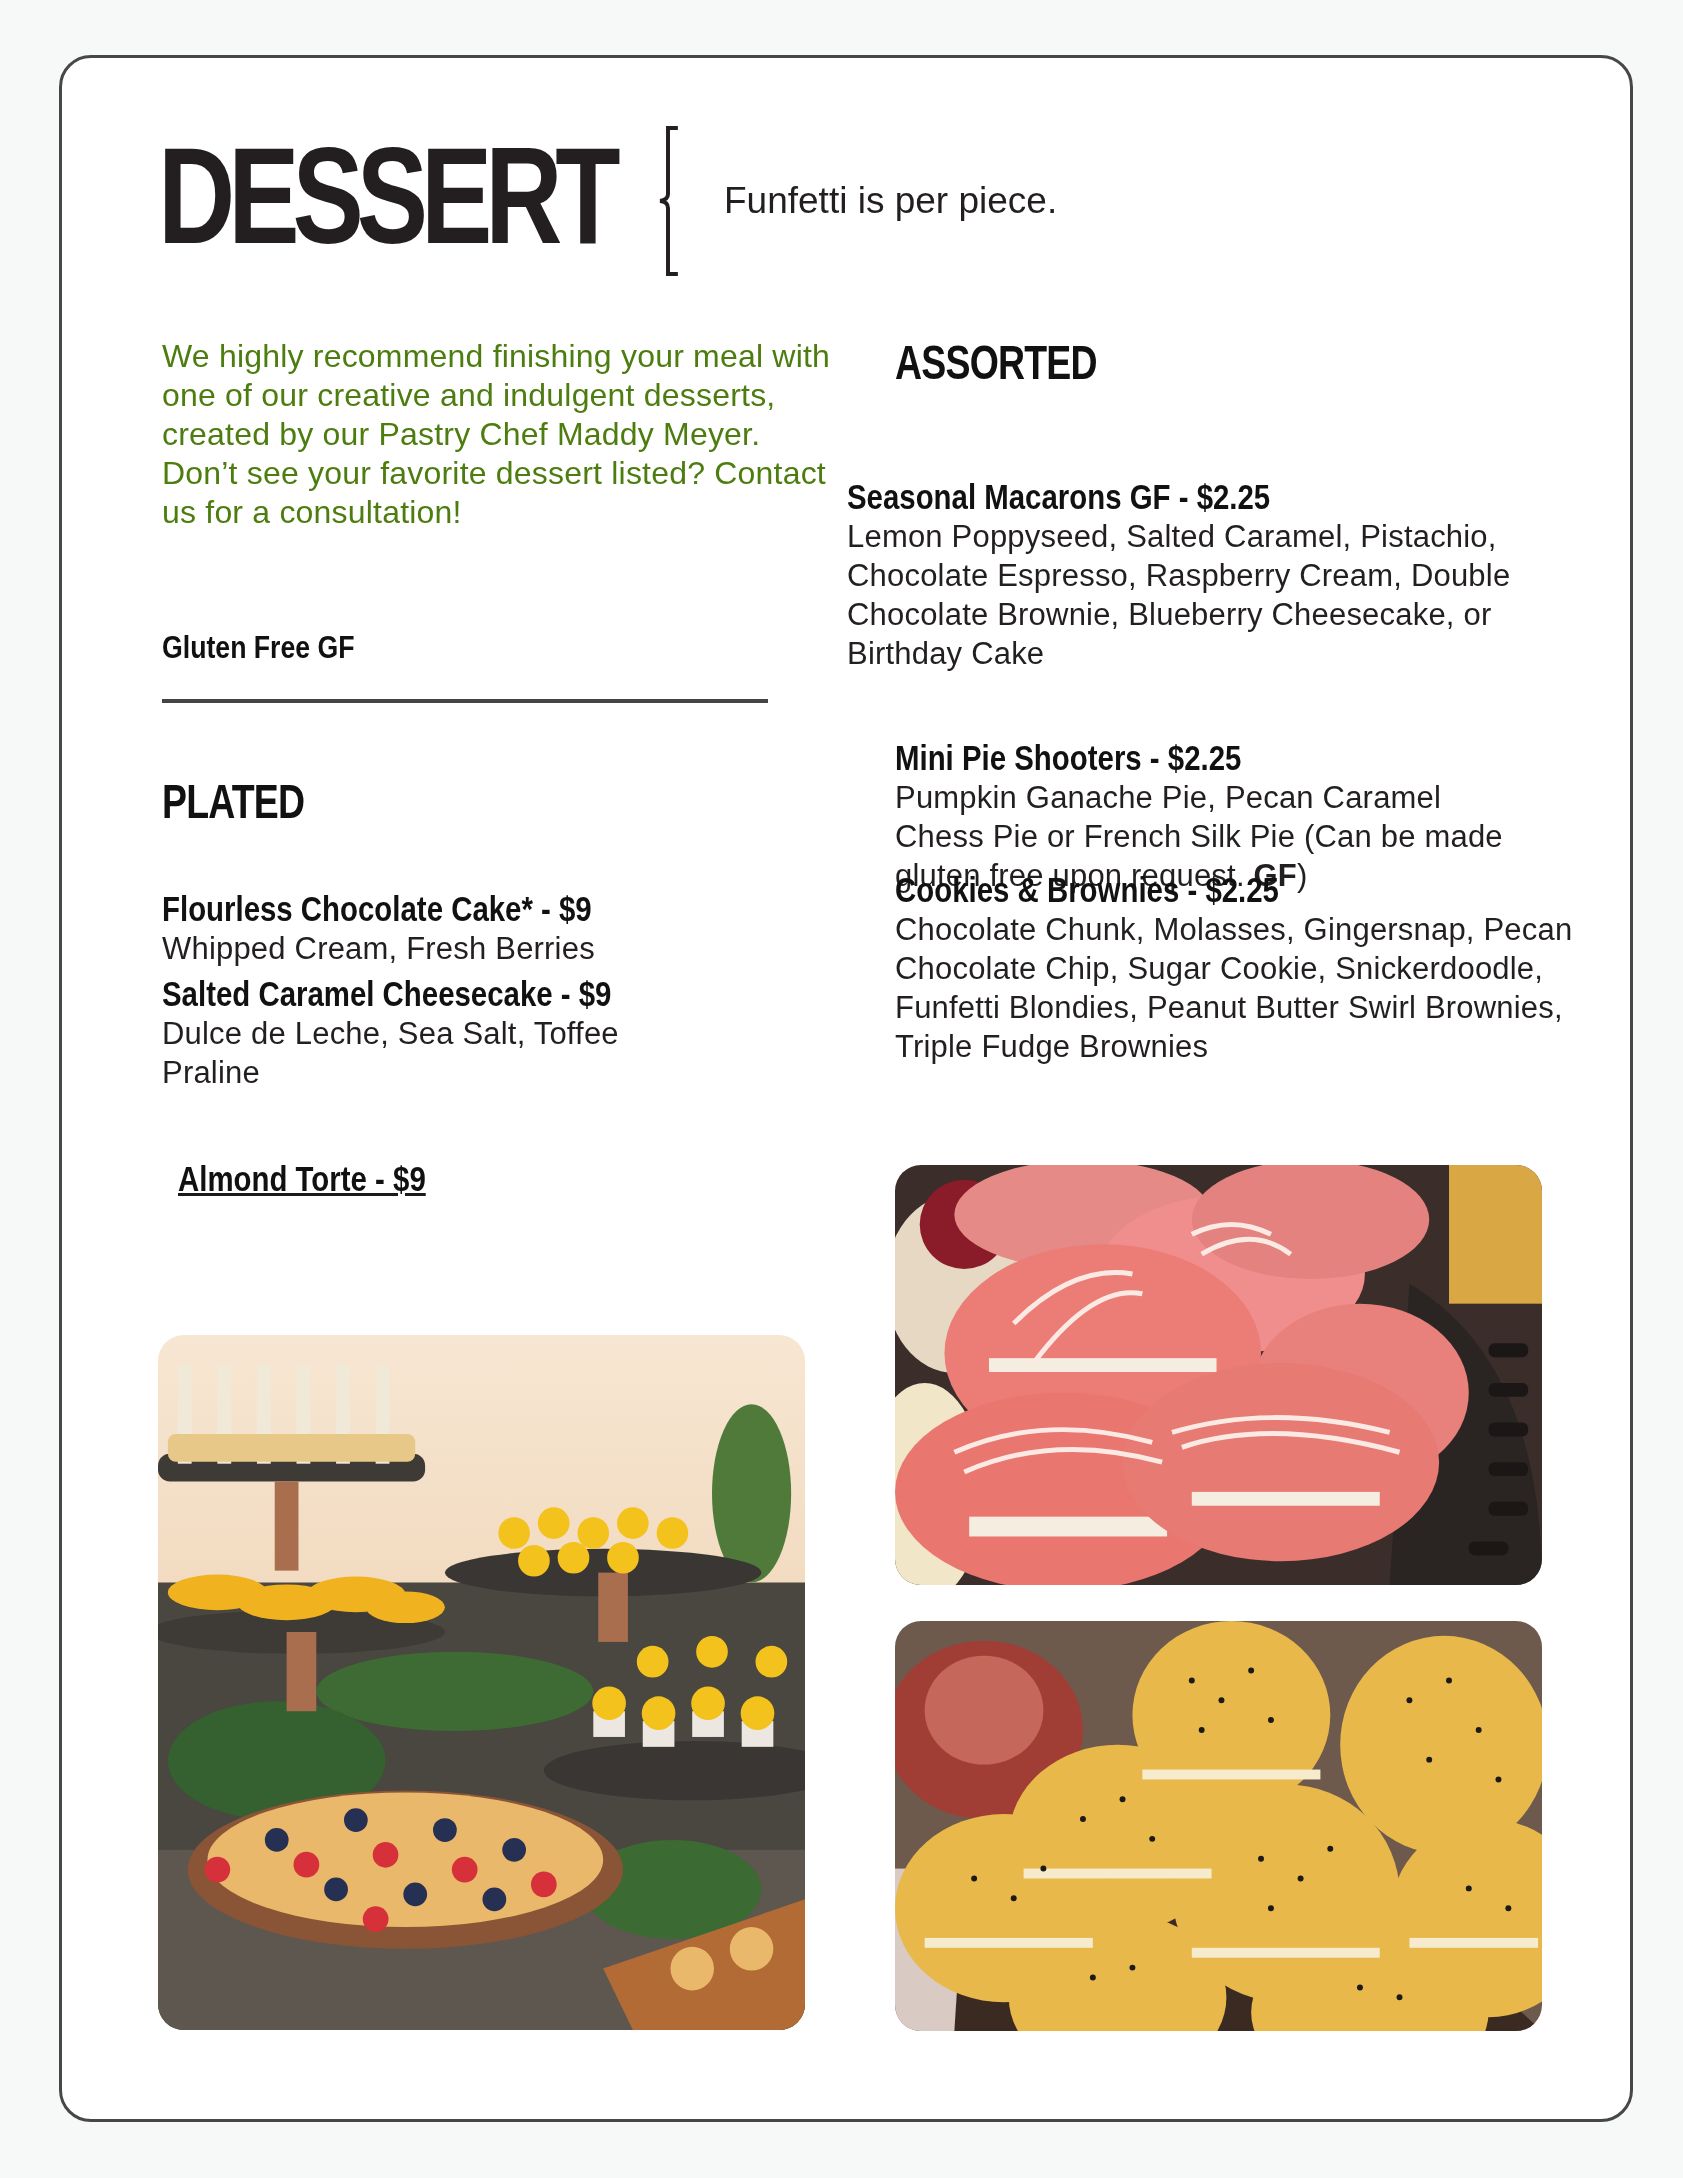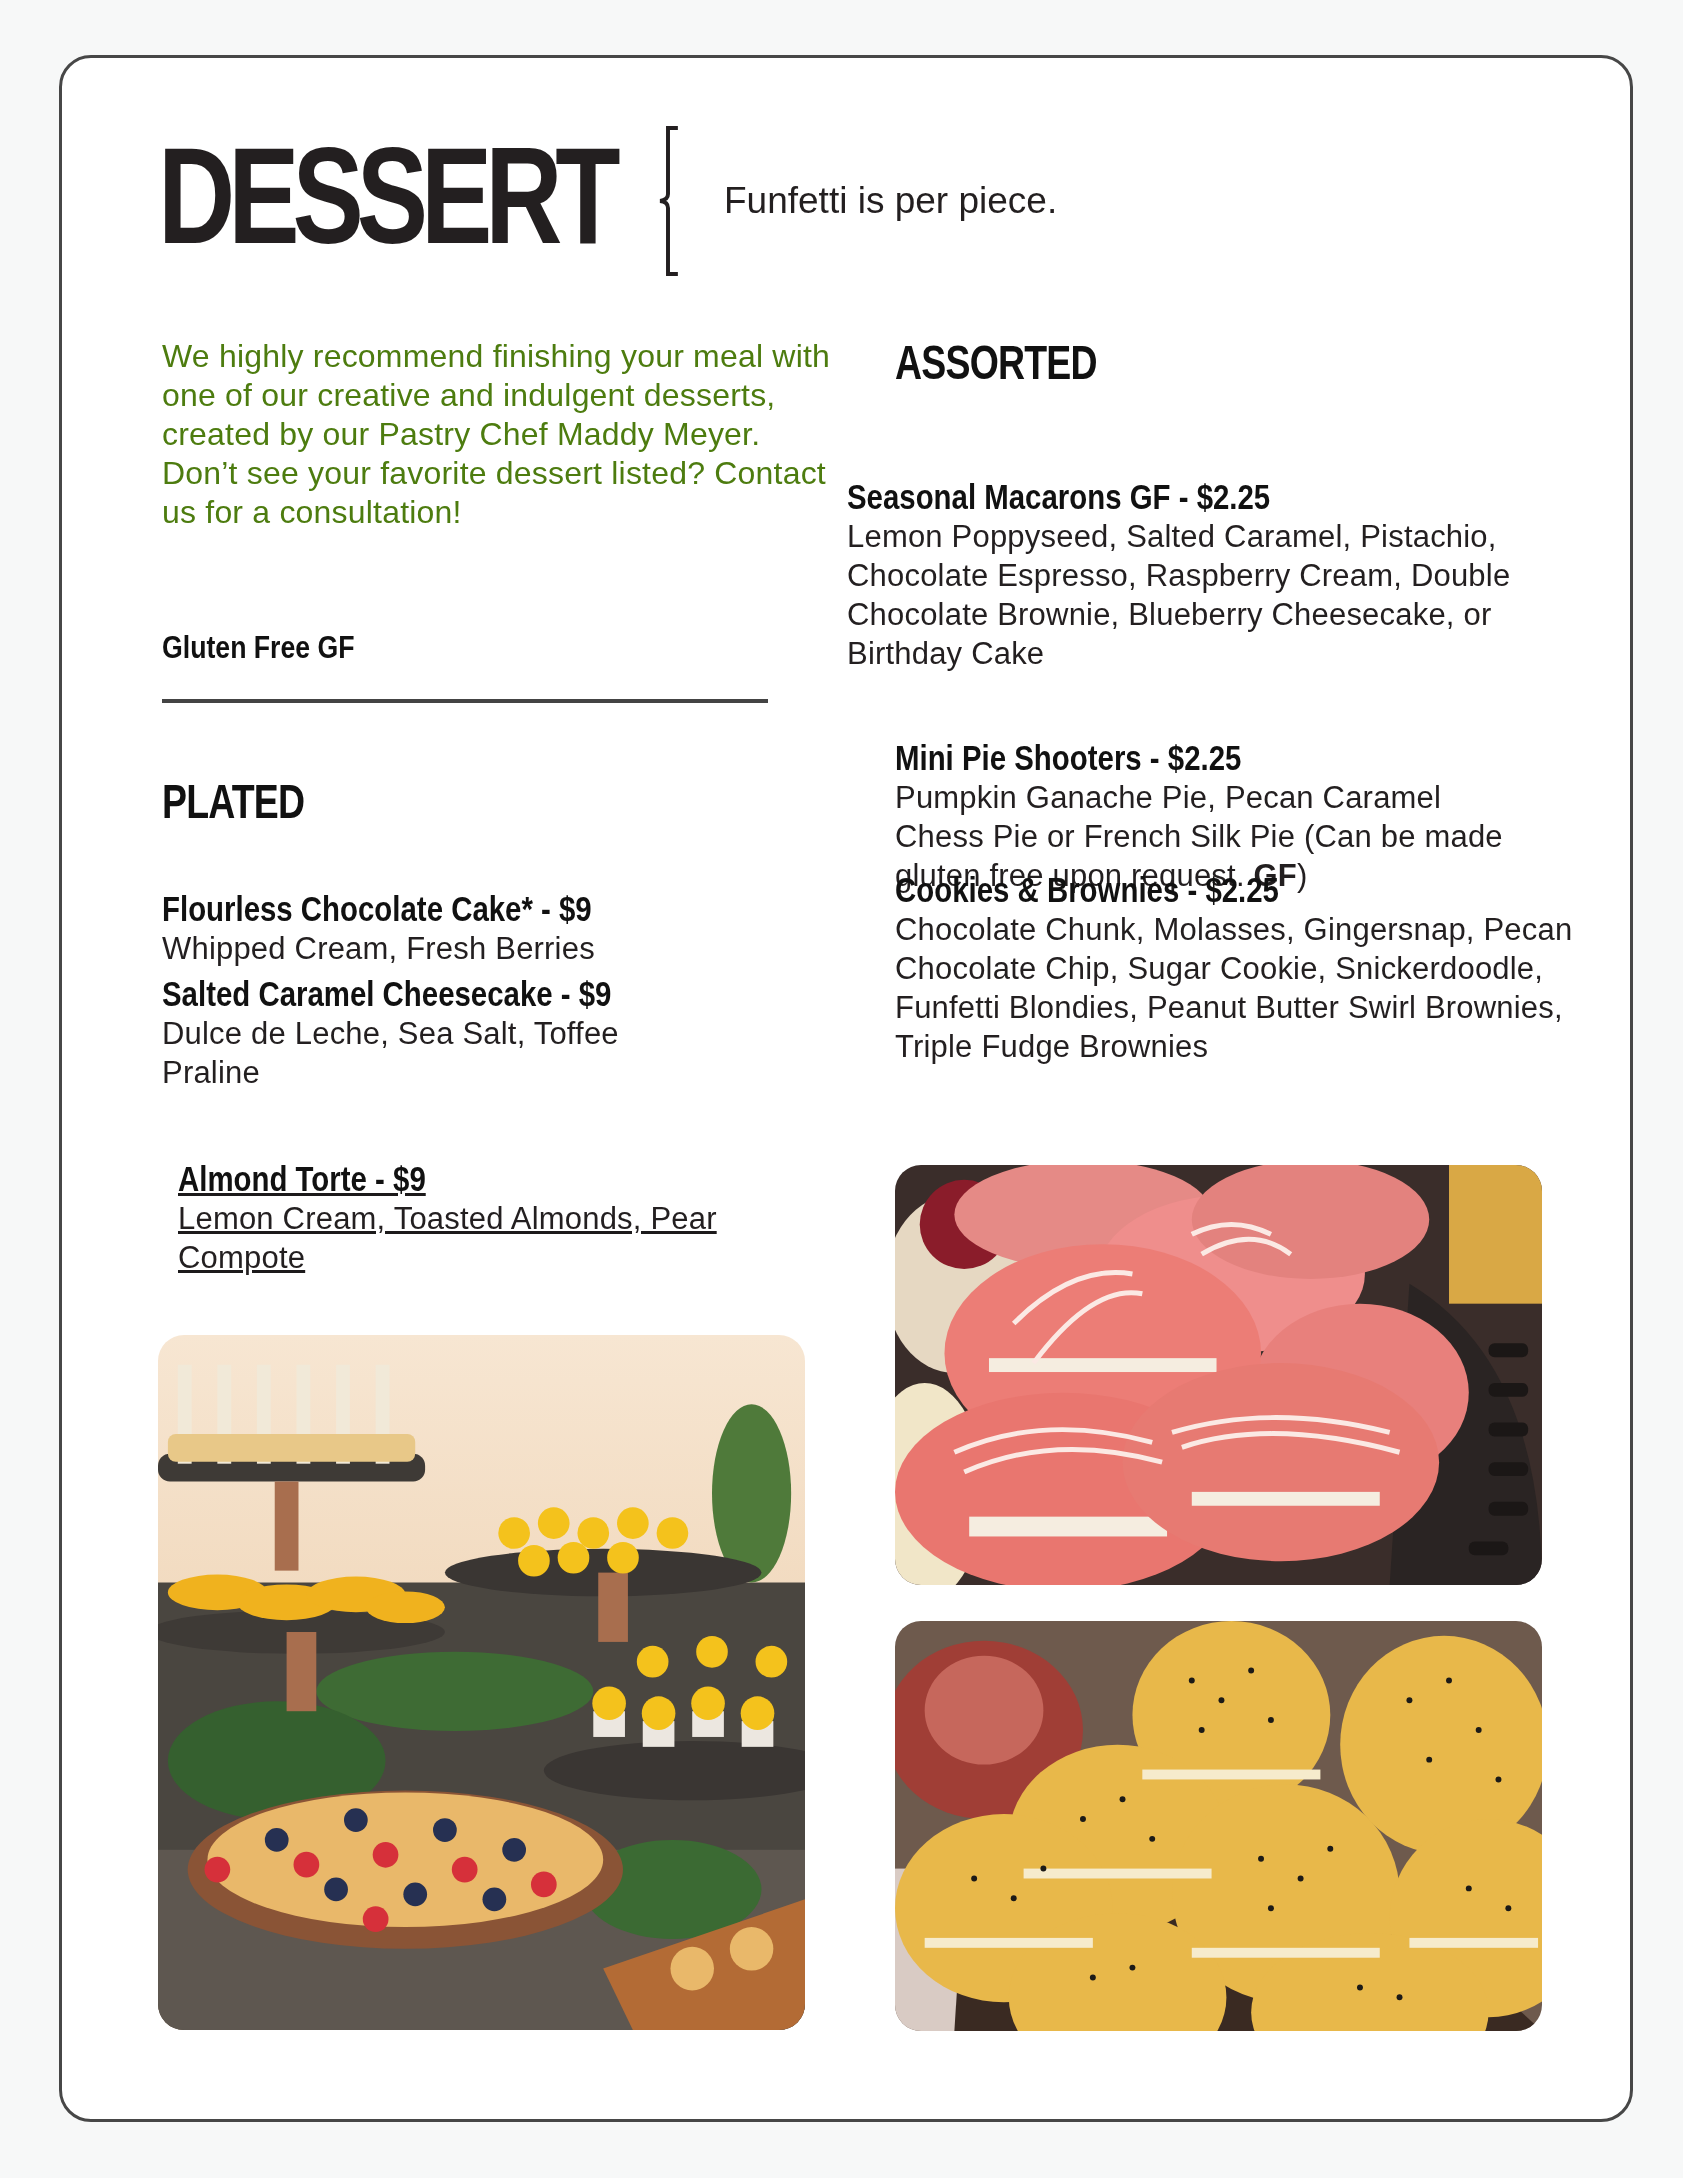--- a/index.html
+++ b/index.html
@@ -82,21 +82,20 @@
   <div class="item-desc">Whipped Cream, Fresh Berries</div>
 </div>
 
 <div class="item" style="left:162px; top:973px; width:554px;">
   <span class="item-title">Salted Caramel Cheesecake - $9</span>
   <div class="item-desc">Dulce de Leche, Sea Salt, Toffee Praline</div>
 </div>
 
 <div class="item" style="left:178px; top:1158px; width:644px;text-decoration:underline;">
   <span class="item-title">Almond Torte - $9</span>
-  <div class="item-desc">Lemon Cream, Toasted Almonds, Pear Compote</div>
 </div>
 
 <div class="section-head" style="left:895px; top:335px;">ASSORTED</div>
 
 <div class="item" style="left:847px; top:446px; width:683px;margin-top:30px;">
   <span class="item-title">Seasonal Macarons GF - $2.25</span>
   <div class="item-desc">Lemon Poppyseed, Salted Caramel, Pistachio, Chocolate Espresso, Raspberry Cream, Double Chocolate Brownie, Blueberry Cheesecake, or Birthday Cake</div>
 </div>
 
 <div class="item" style="left:895px; top:713px; width:614px;margin-top:24px;">

